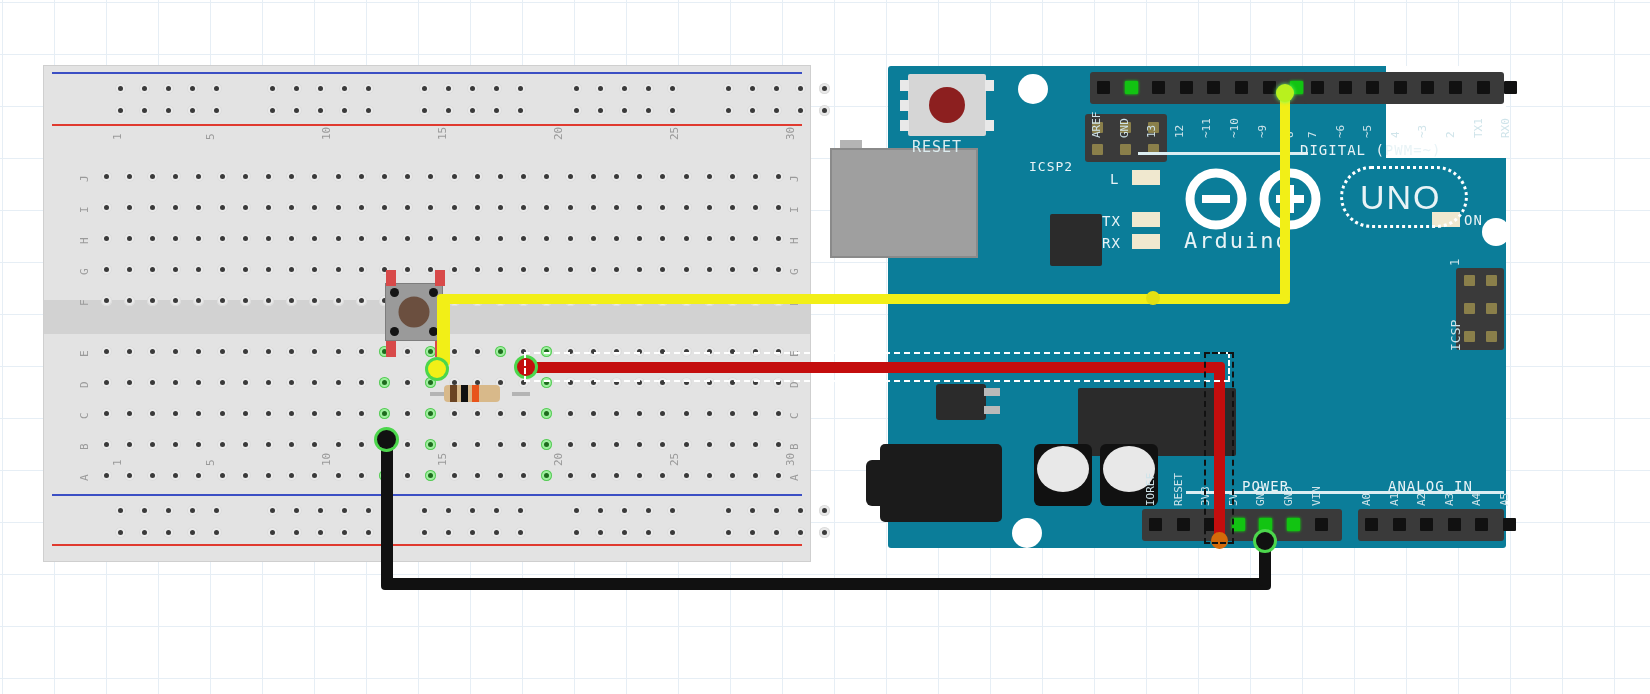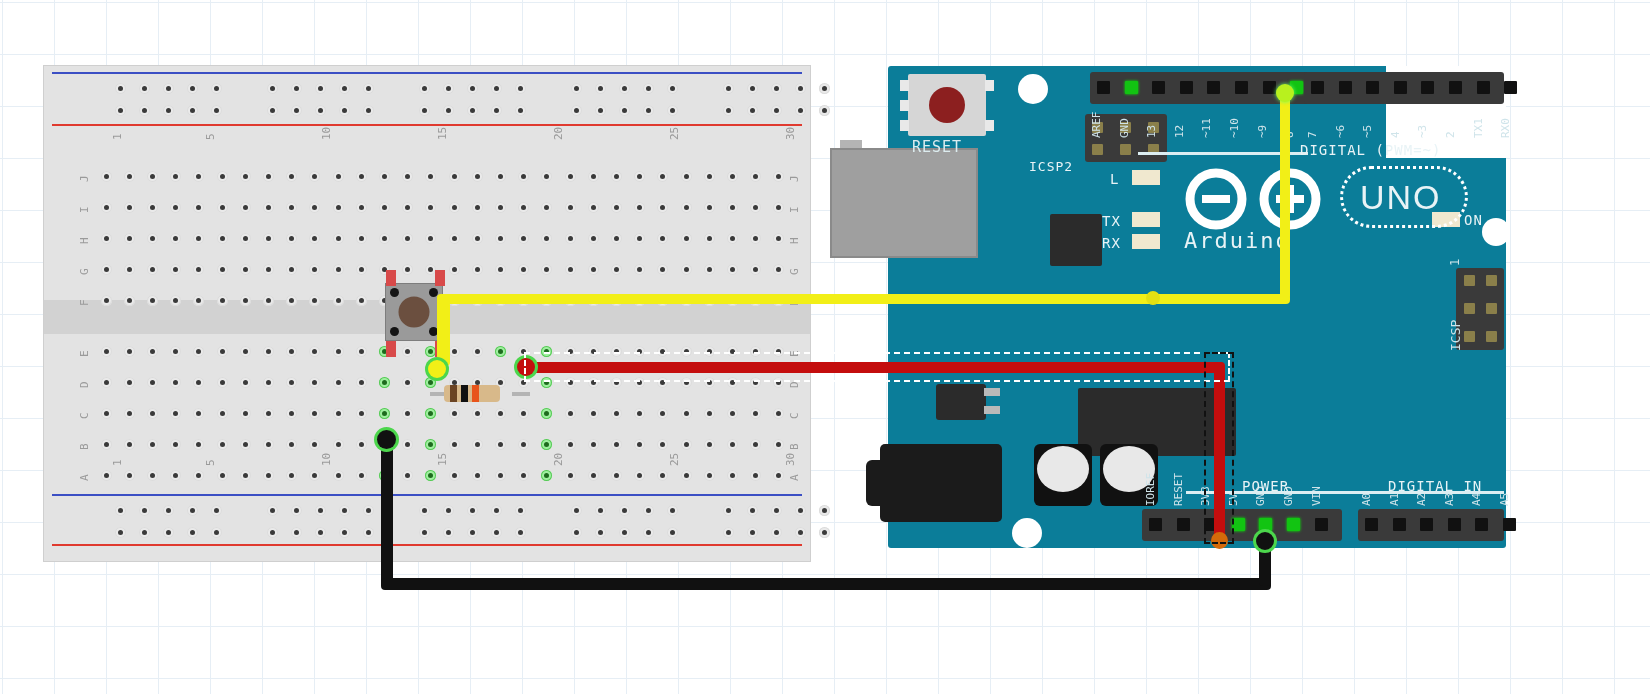--- a/index.html
+++ b/index.html
@@ -1643,21 +1643,21 @@
     </div>
     <div id="ana-labels">
         <div class="pinlabel" style="left: 472px; top: 440px;">A0</div>
         <div class="pinlabel" style="left: 499.6px; top: 440px;">A1</div>
         <div class="pinlabel" style="left: 527.2px; top: 440px;">A2</div>
         <div class="pinlabel" style="left: 554.8px; top: 440px;">A3</div>
         <div class="pinlabel" style="left: 582.4px; top: 440px;">A4</div>
         <div class="pinlabel" style="left: 610px; top: 440px;">A5</div>
       </div>
     <div class="silk-line" style="left:466px;top:425px;width:150px;"></div>
-    <div class="boardtext" style="left:500px;top:412px;font-size:14px;">DIGITAL IN</div>
+    <div class="boardtext" style="left:500px;top:412px;font-size:14px;">ANALOG IN</div>
   </div>
 
   <div id="pushbutton" style="left:385px;top:283px;">
     <div class="plunger"></div>
     <div class="rivet" style="left:4px;top:4px;"></div>
     <div class="rivet" style="right:4px;top:4px;"></div>
     <div class="rivet" style="left:4px;bottom:4px;"></div>
     <div class="rivet" style="right:4px;bottom:4px;"></div>
   </div>
   <div class="btn-leg" style="left:386px;top:270px;"></div>

